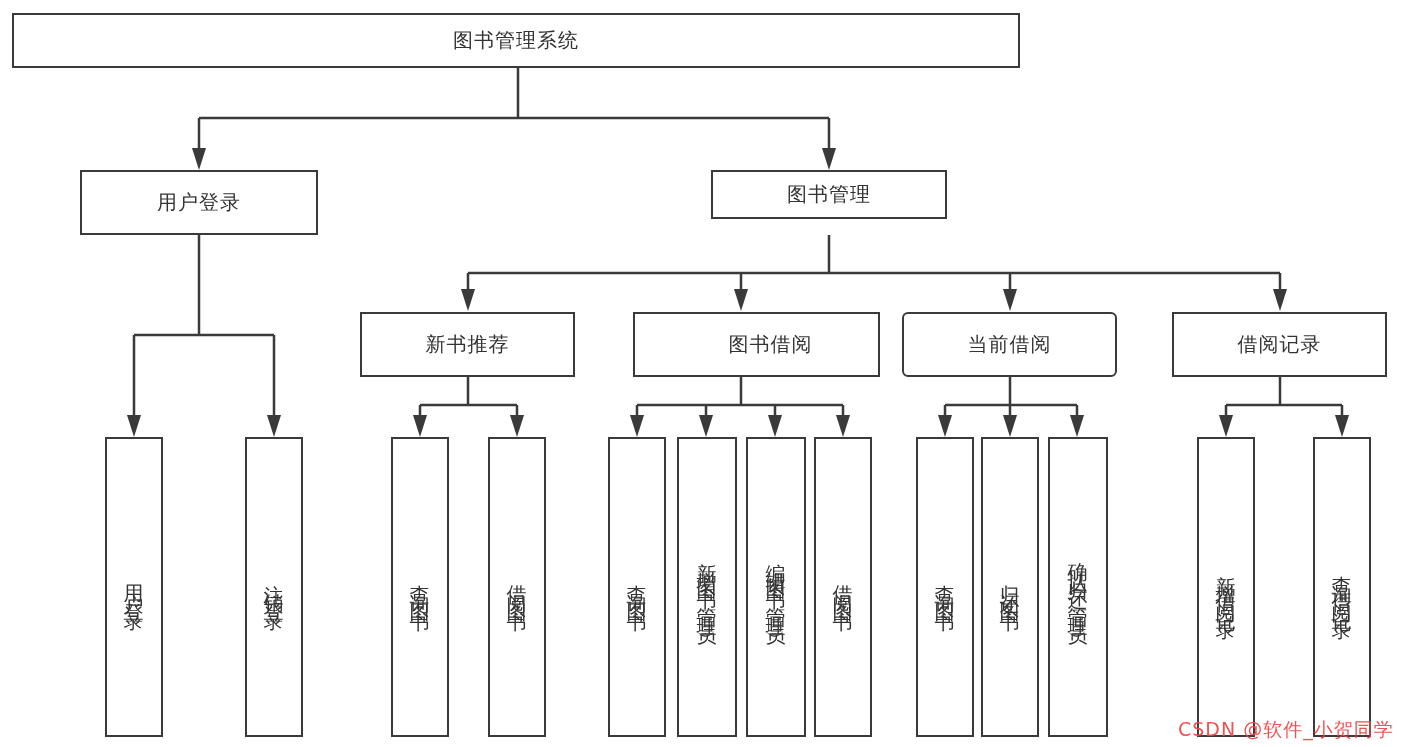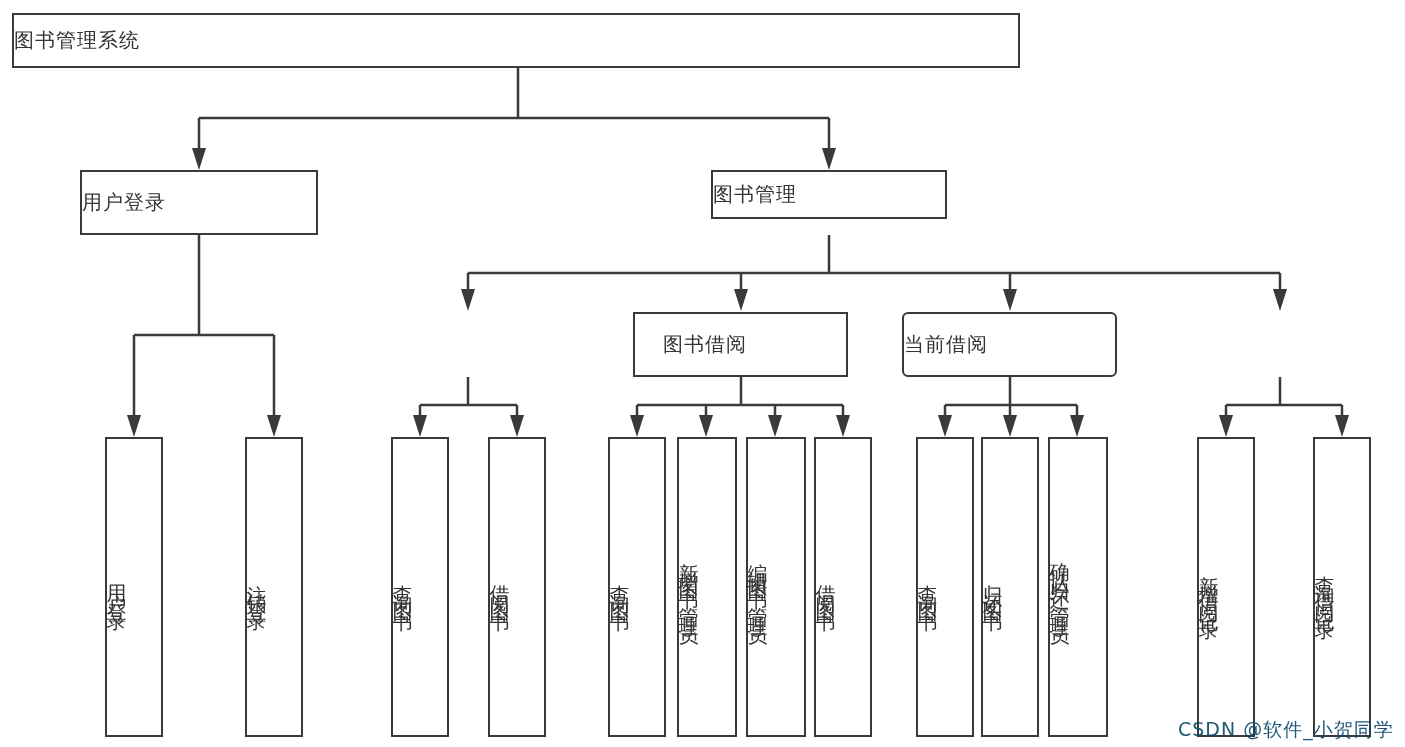--- a/index.html
+++ b/index.html
@@ -19,39 +19,39 @@
     position: absolute; left: 0; top: 0;
     width: 1405px; height: 747px;
     z-index: 1;
   }
   .box {
     position: absolute;
     background: #ffffff;
     border: 2px solid #3a3a3a;
     display: flex;
     align-items: center;
-    justify-content: flex-start;
+    justify-content: center;
     z-index: 2;
     color: #333333;
   }
   .h-box { font-size: 20px; letter-spacing: 1px; }
   .root-box { font-size: 20px; }
   .v-box span {
     writing-mode: vertical-rl;
     text-orientation: mixed;
     font-size: 20px;
     letter-spacing: 9px;
     line-height: 1;
     white-space: nowrap;
   }
   .watermark {
     position: absolute;
     left: 1178px; top: 717px;
     font-size: 19px;
-    color: #0c4a6e;
+    color: #ef4444;
     opacity: 0.92;
     z-index: 4;
     white-space: nowrap;
     letter-spacing: 1px;
   }
 </style>
 </head>
 <body>
 
 <div class="stage">
@@ -100,25 +100,31 @@
     <span>图书管理系统</span>
   </div>
 
   <div class="box h-box" style="left:80px; top:170px; width:238px; height:65px;">
     <span>用户登录</span>
   </div>
   <div class="box h-box" style="left:711px; top:170px; width:236px; height:49px;">
     <span>图书管理</span>
   </div>
 
-  <div class="box h-box" style="left:633px; top:312px; width:215px; height:65px;padding-left:28px;">
+  <div class="box h-box" style="left:360px; top:312px; width:215px; height:65px;">
+    <span>新书推荐</span>
+  </div>
+  <div class="box h-box" style="left:633px; top:312px; width:247px; height:65px;padding-left:28px;">
     <span>图书借阅</span>
   </div>
   <div class="box h-box" style="left:902px; top:312px; width:215px; height:65px;border-radius:6px;">
     <span>当前借阅</span>
+  </div>
+  <div class="box h-box" style="left:1172px; top:312px; width:215px; height:65px;">
+    <span>借阅记录</span>
   </div>
 
   <div class="box v-box" style="left:105px; top:437px; width:58px; height:300px;">
     <span>用户登录</span>
   </div>
   <div class="box v-box" style="left:245px; top:437px; width:58px; height:300px;">
     <span>注销登录</span>
   </div>
   <div class="box v-box" style="left:391px; top:437px; width:58px; height:300px;">
     <span>查询图书</span>

